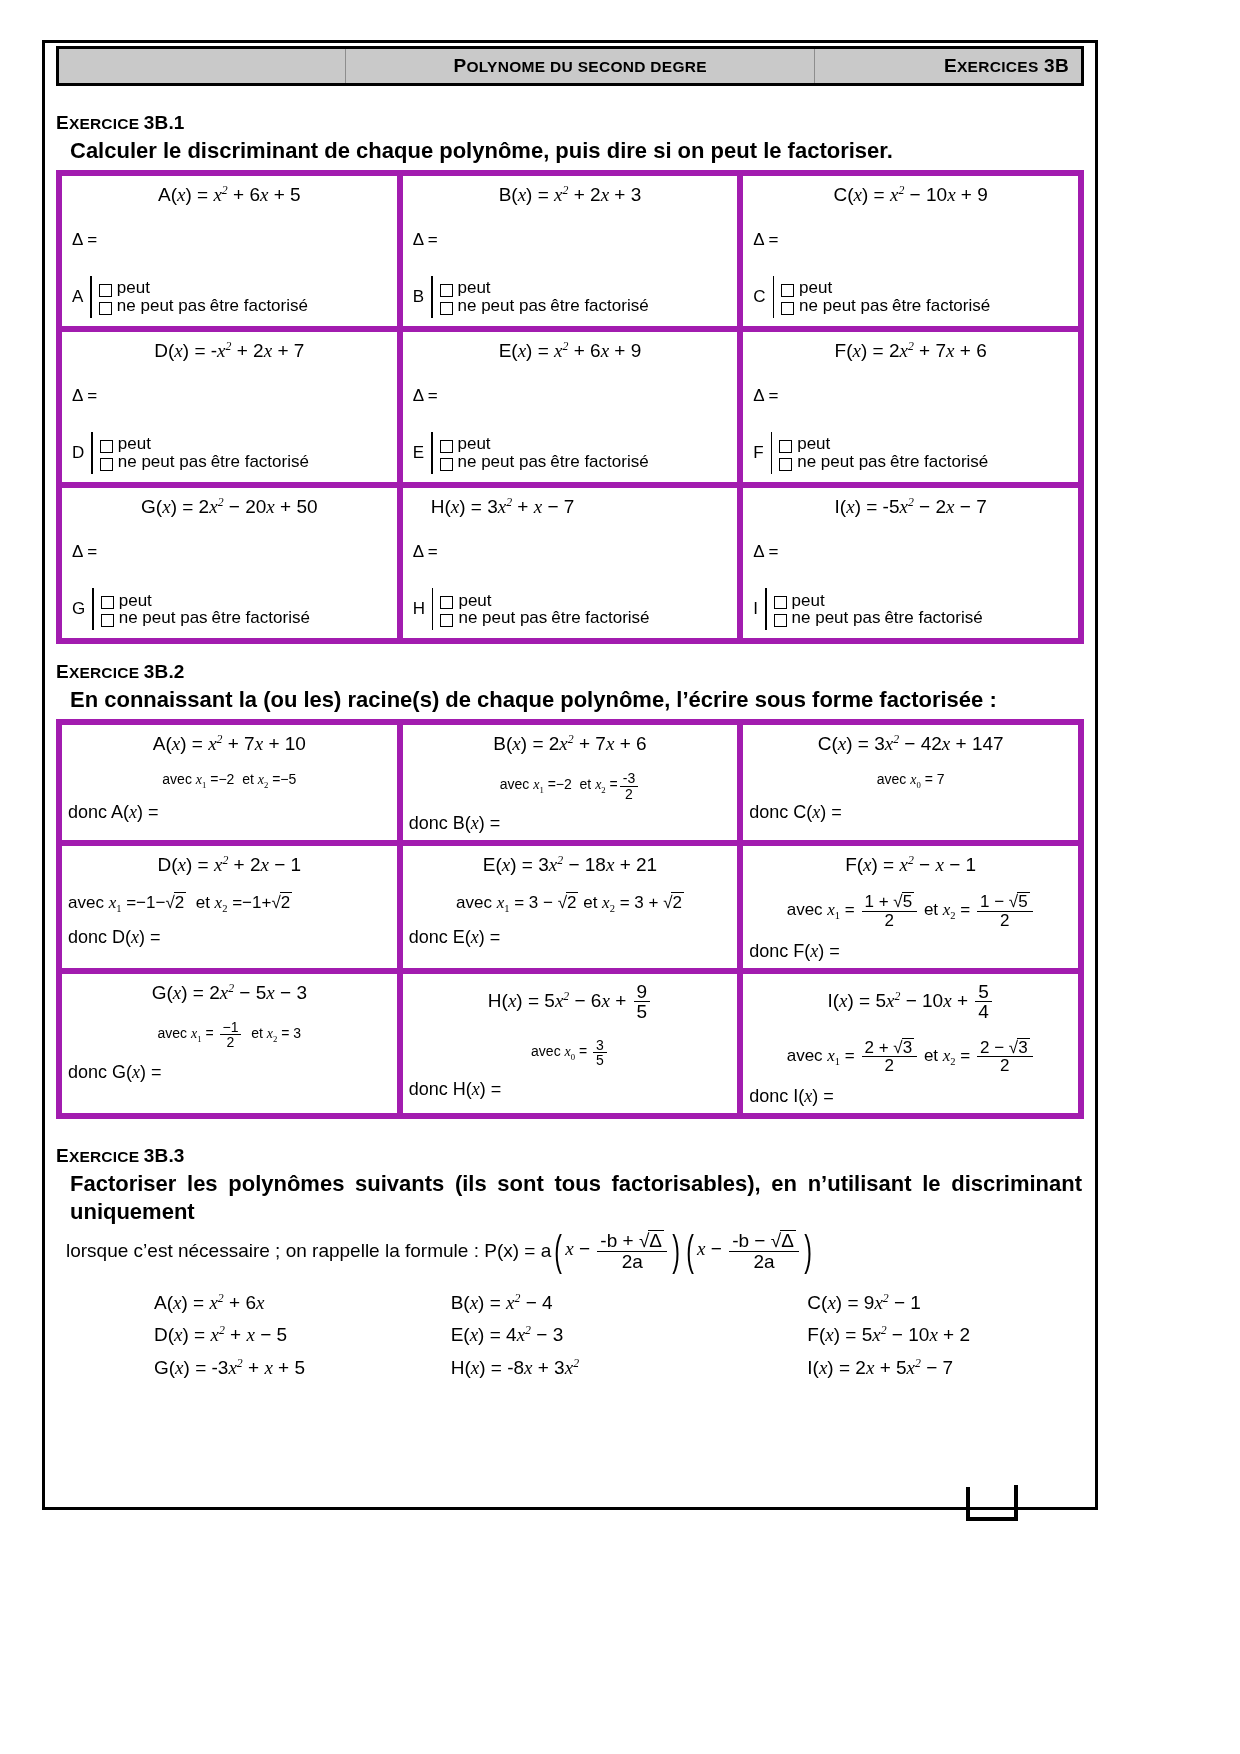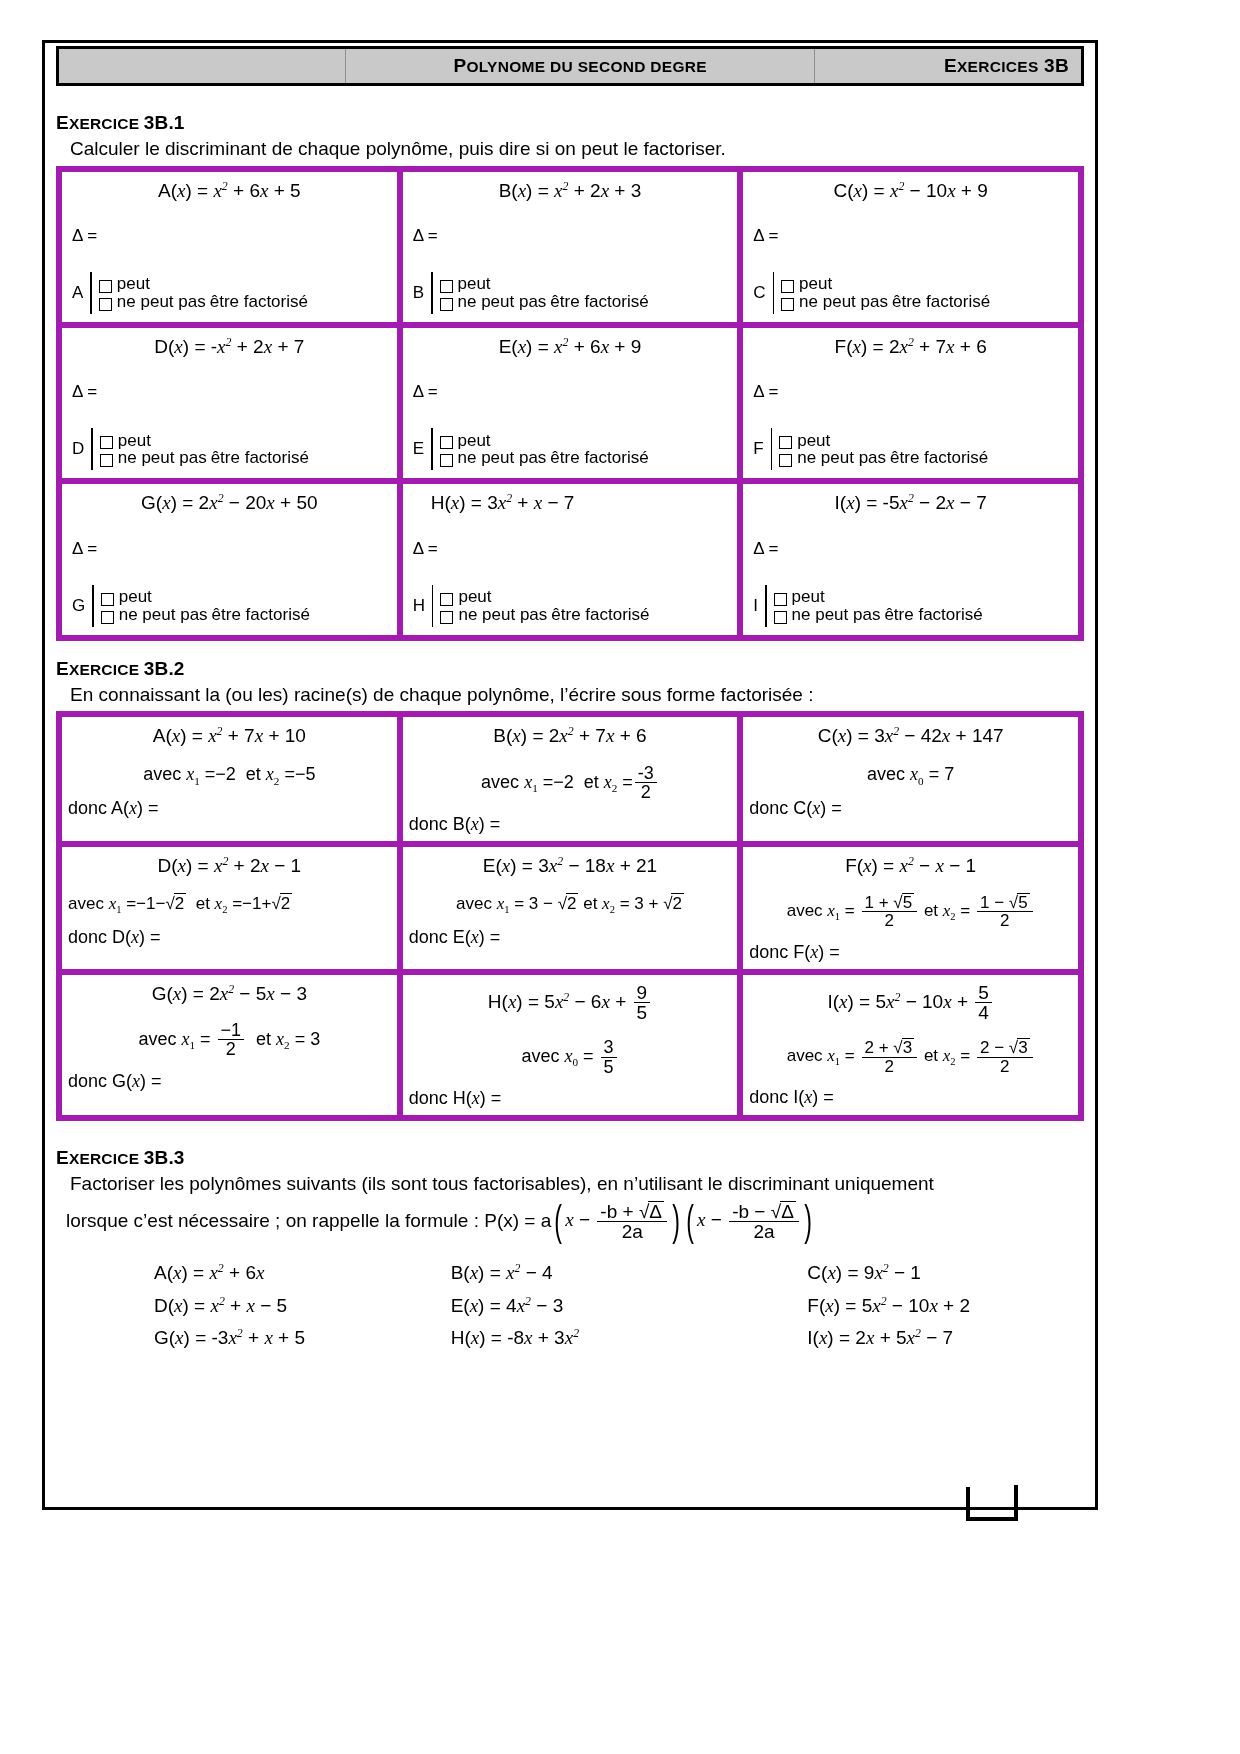--- a/index.html
+++ b/index.html
@@ -91,23 +91,24 @@
 
   
   .ex-head {
     font-weight: bold;
     font-size: 15.5px;
     letter-spacing: .2px;
     margin: 0 0 3px 0;
   }
   .ex-head .big { font-size: 19px; }
   .ex-intro {
-    font-size: 19px;
+    font-size: 22px;
     margin: 0 0 5px 14px;
     line-height: 1.25;
+    font-weight: bold;
   }
   .ex-intro.justify { text-align: justify; margin-left: 14px; margin-right: 2px; }
 
   
   table.grid {
     border-collapse: collapse;
     width: 100%;
     table-layout: fixed;
   }
   table.grid, table.grid td {
@@ -202,21 +203,21 @@
 
   
   .e2-top {
     text-align: center;
     font-size: 19px;
     padding: 8px 4px 0 4px;
     white-space: nowrap;
   }
   .e2-mid {
     text-align: center;
-    font-size: 18px;
+    font-size: 14px;
     padding: 16px 4px 10px 4px;
     min-height: 42px;
     box-sizing: border-box;
   }
   .e2-bot {
     font-size: 18px;
     padding: 2px 0 6px 6px;
     border-top: 0;
   }
 

